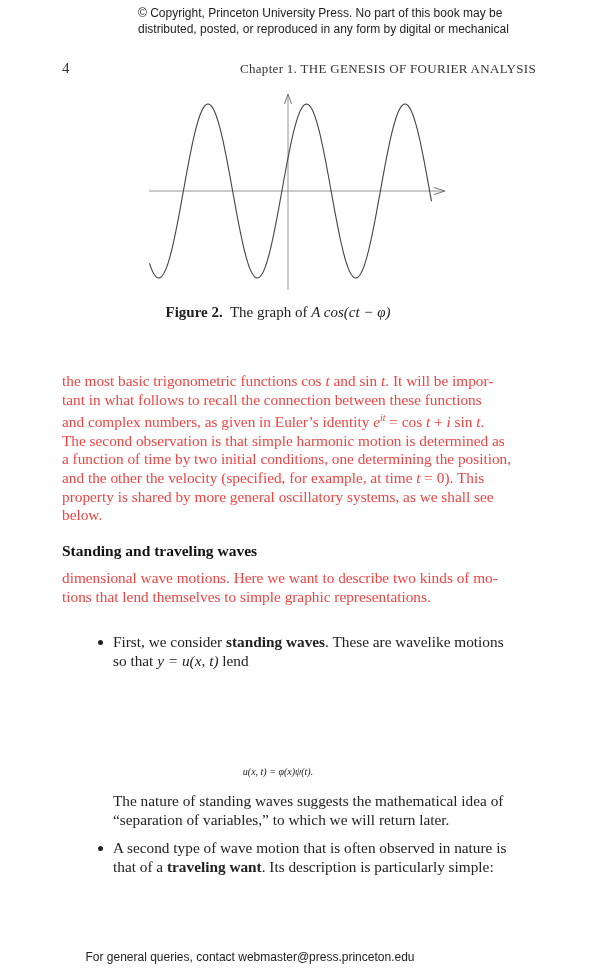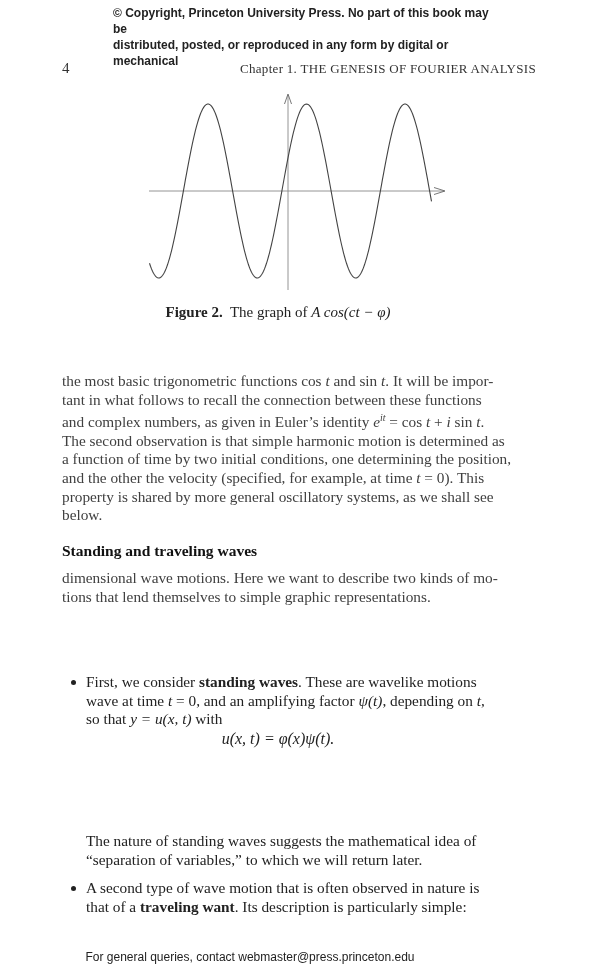--- a/index.html
+++ b/index.html
@@ -1,32 +1,32 @@
 <!DOCTYPE html>
 <html><head>
 <meta charset="utf-8">
 <style>
   html, body { margin: 0; padding: 0; background: #ffffff; }
   body { width: 600px; height: 975px; position: relative; overflow: hidden; color: #1a1a1a; }
-  .copyright { position: absolute; left: 113px; top: 5px; width: 380px; font-family: "Liberation Sans", sans-serif; font-size: 12px; line-height: 16px; color: #222; font-weight: bold; }
+  .copyright { position: absolute; left: 138px; top: 5px; width: 380px; font-family: "Liberation Sans", sans-serif; font-size: 12px; line-height: 16px; color: #222; }
   .running-head { position: absolute; left: 62px; right: 64px; top: 60px; font-family: "DejaVu Serif", "Liberation Serif", serif; font-size: 12.5px; color: #333; }
   .page-num { position: absolute; left: 0; top: 0; font-family: "Liberation Serif", serif; font-size: 15px; }
   .chapter-title { position: absolute; right: 0; top: 1px; font-family: "Liberation Serif", serif; font-size: 13px; letter-spacing: 0.3px; }
   .figure { position: absolute; left: 0; top: 85px; width: 600px; height: 215px; }
   .caption { position: absolute; left: 0; width: 556px; top: 304px; text-align: center; font-family: "Liberation Serif", serif; font-size: 15px; color: #222; }
   .caption b { font-weight: bold; }
   .caption i { font-style: italic; }
-  .text { position: absolute; left: 62px; width: 474px; font-family: "Liberation Serif", serif; font-size: 15.3px; line-height: 18.6px; color: #404040; text-align: justify; }
+  .text { position: absolute; left: 62px; width: 474px; font-family: "Liberation Serif", serif; font-size: 15.3px; line-height: 18.6px; color: #ef4444; text-align: justify; }
   .text i { font-style: italic; }
   .text p { margin: 0; }
   .heading { position: absolute; left: 62px; top: 542px; font-family: "Liberation Serif", serif; font-size: 15.5px; font-weight: bold; color: #111; }
-  .bullet { position: absolute; left: 86px; width: 437px; font-family: "Liberation Serif", serif; font-size: 15.3px; line-height: 18.6px; color: #222; text-align: justify; margin-top: 40px; }
+  .bullet { position: absolute; left: 113px; width: 437px; font-family: "Liberation Serif", serif; font-size: 15.3px; line-height: 18.6px; color: #222; text-align: justify; }
   .bullet p { margin: 0; }
   .bullet-dot { position: absolute; left: -15px; top: 7px; width: 5px; height: 5px; border-radius: 50%; background: #222; }
-  .display-eq { position: absolute; left: 0; width: 556px; top: 730px; text-align: center; font-family: "Liberation Serif", serif; font-size: 16px; color: #222; }
+  .display-eq { position: absolute; left: 0; width: 556px; top: 766px; text-align: center; font-family: "Liberation Serif", serif; font-size: 10px; color: #222; }
   .footer { position: absolute; left: 0; width: 500px; top: 950px; text-align: center; font-family: "Liberation Sans", sans-serif; font-size: 12px; color: #222; }
   .sm { font-size: 10px; vertical-align: 6px; font-style: italic; }
 </style>
 </head>
 <body>
 
 <div class="copyright">
   <div>© Copyright, Princeton University Press. No part of this book may be</div>
   <div>distributed, posted, or reproduced in any form by digital or mechanical</div>
 </div>
@@ -67,22 +67,21 @@
 <div class="heading">Standing and traveling waves</div>
 
 <div class="text" style="top:569px;">
   <p>dimensional wave motions. Here we want to describe two kinds of mo-</p>
   <p>tions that lend themselves to simple graphic representations.</p>
 </div>
 
 <div class="bullet" style="top:633px;">
   <span class="bullet-dot"></span>
   <p><span>First, we consider </span><b>standing waves</b><span>. These are wavelike motions</span></p>
-  <p><span>wave at time </span><i>t</i><span> = 0, and an amplifying factor </span><i>ψ(t)</i><span>, depending on </span><i>t</i><span>,</span></p>
-  <p><span>so that </span><i>y = u(x, t)</i><span> with</span></p>
+  <p><span>so that </span><i>y = u(x, t)</i><span> lend</span></p>
 </div>
 
 <div class="display-eq"><i>u(x, t) = φ(x)ψ(t).</i></div>
 
 <div class="bullet" style="top:792px;">
   <p>The nature of standing waves suggests the mathematical idea of</p>
   <p>“separation of variables,” to which we will return later.</p>
 </div>
 
 <div class="bullet" style="top:839px;">

